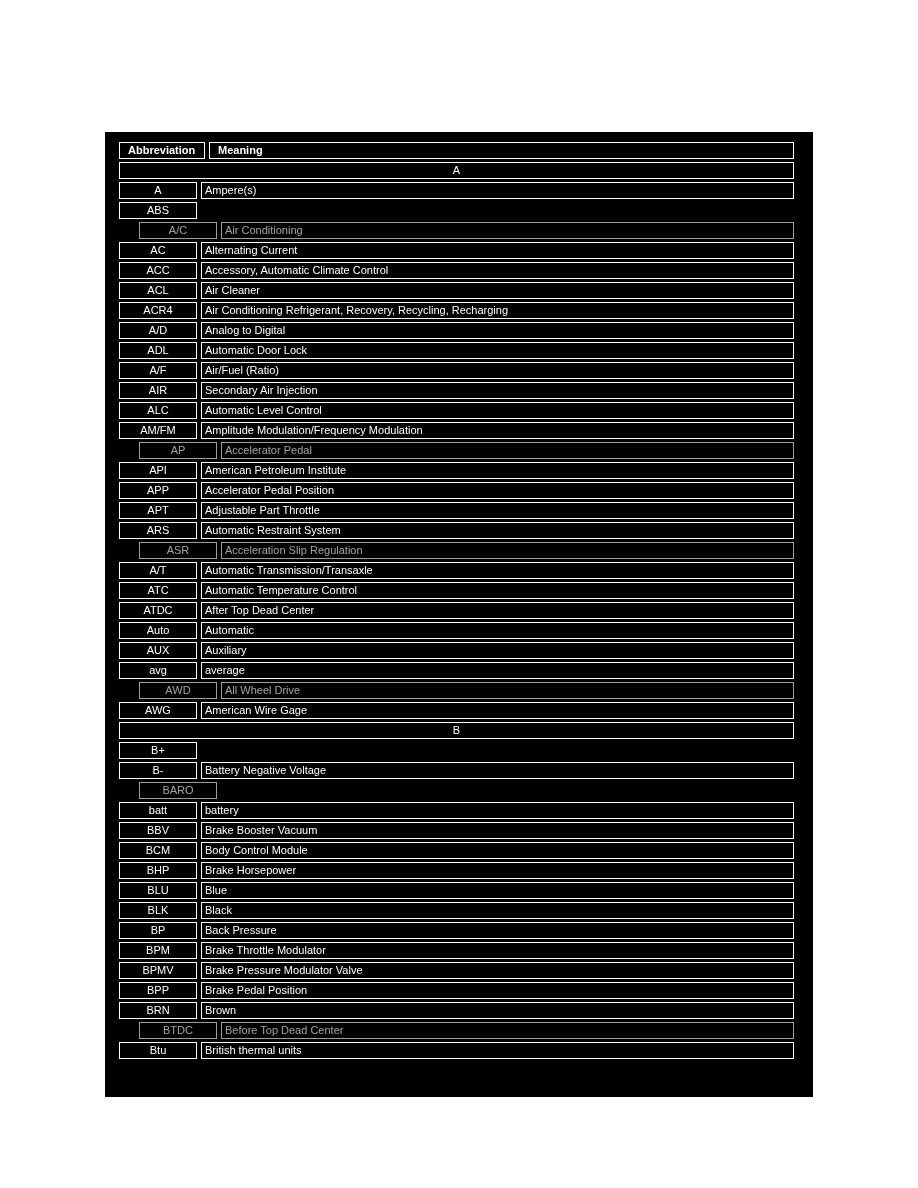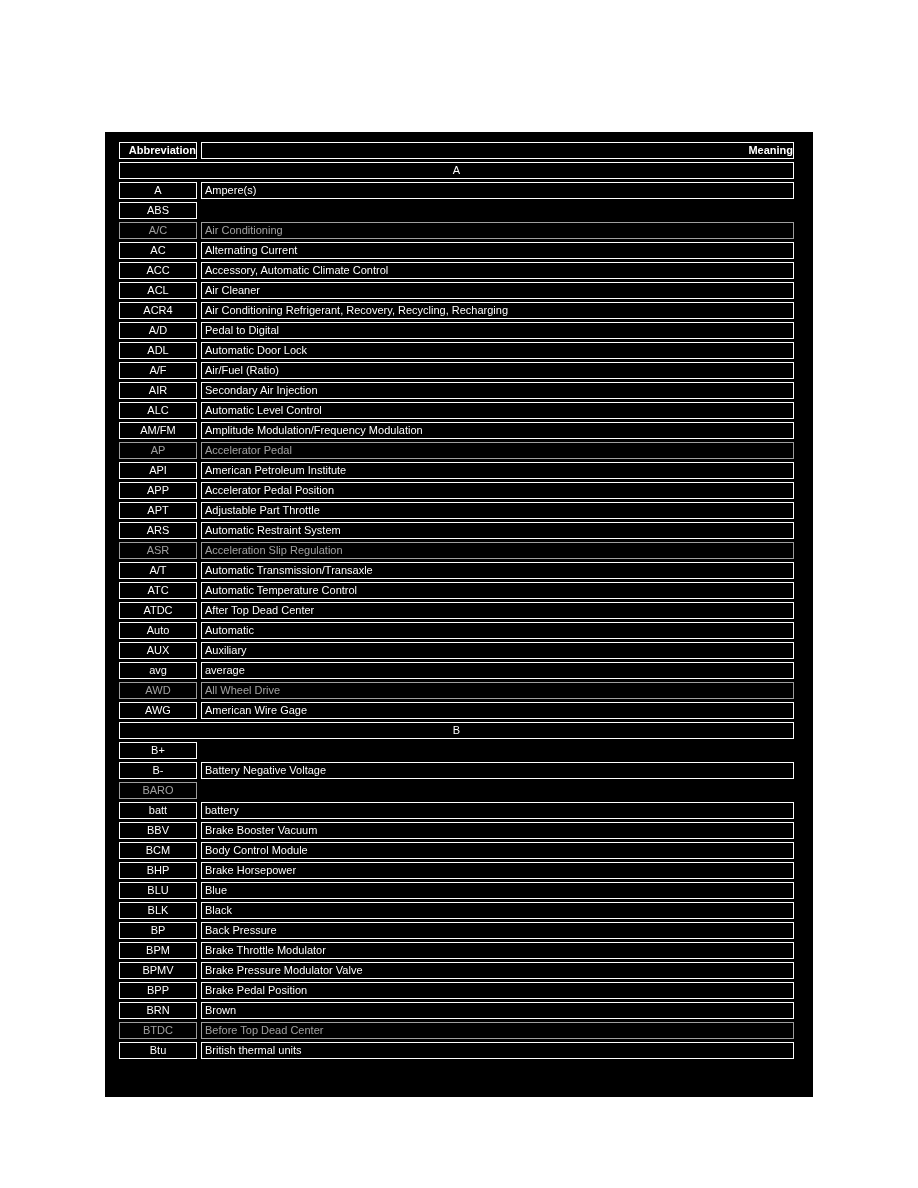--- a/index.html
+++ b/index.html
@@ -48,29 +48,30 @@
     flex: 0 0 76px;
     text-align: center;
   }
   .meaning-cell {
     flex: 1 1 auto;
     padding-left: 3px;
     text-align: left;
   }
   .header-cell {
     font-weight: bold;
-    text-align: right;
-    padding-left: 0;
+    text-align: left;
+    padding-left: 8px;
   }
   .section-cell {
     flex: 1 1 auto;
     text-align: center;
   }
   .dim {
     opacity: 0.62;
+    margin-left: 20px;
   }
 </style>
 </head>
 <body>
 
 <div class="panel">
   <div class="tbl">
     <div class="row">
       <div class="cell abbr-cell header-cell">Abbreviation</div>
       <div class="cell meaning-cell header-cell">Meaning</div>
@@ -109,21 +110,21 @@
     <div class="cell meaning-cell">Air Cleaner</div>
   </div>
 
   <div class="row">
     <div class="cell abbr-cell">ACR4</div>
     <div class="cell meaning-cell">Air Conditioning Refrigerant, Recovery, Recycling, Recharging</div>
   </div>
 
   <div class="row">
     <div class="cell abbr-cell">A/D</div>
-    <div class="cell meaning-cell">Pedal to Digital</div>
+    <div class="cell meaning-cell">Analog to Digital</div>
   </div>
 
   <div class="row">
     <div class="cell abbr-cell">ADL</div>
     <div class="cell meaning-cell">Automatic Door Lock</div>
   </div>
 
   <div class="row">
     <div class="cell abbr-cell">A/F</div>
     <div class="cell meaning-cell">Air/Fuel (Ratio)</div>

